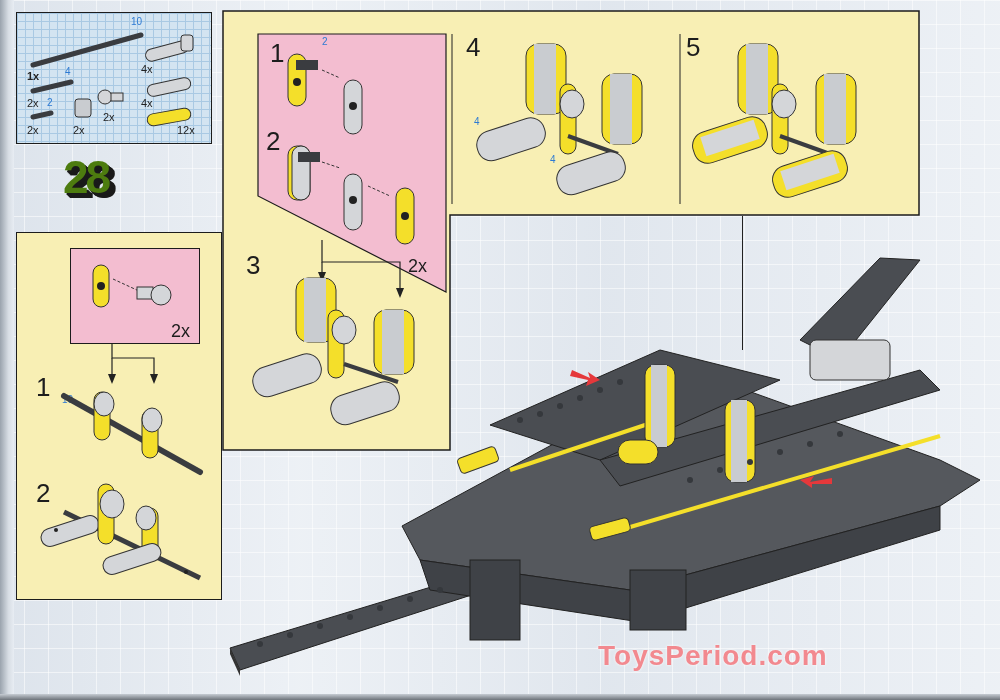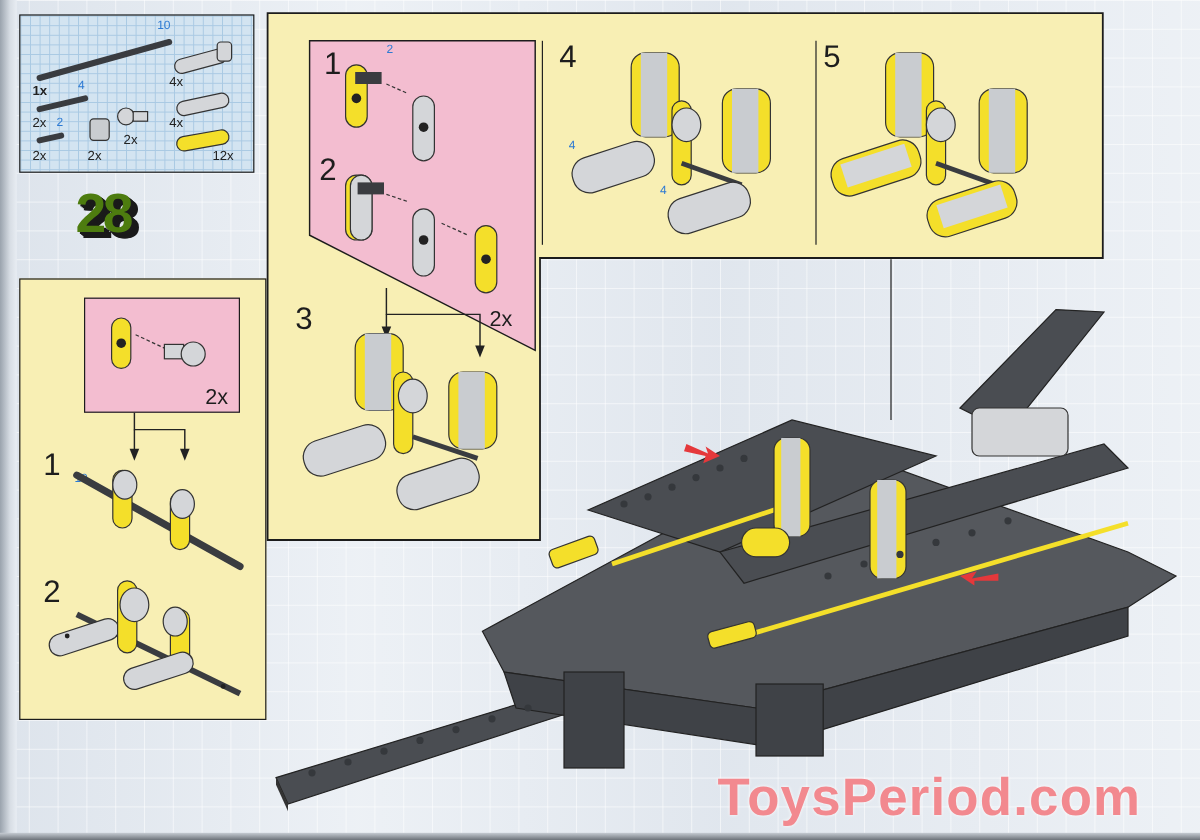--- a/index.html
+++ b/index.html
@@ -23,21 +23,21 @@
     background-image:linear-gradient(#a9c9e3 1px,transparent 1px),
       linear-gradient(90deg,#a9c9e3 1px,transparent 1px);
     background-size:8px 8px;}
   .lbl{position:absolute;font-size:11px;color:#222;}
   .blue{position:absolute;font-size:10px;color:#2d7ad3;font-weight:normal;}
   .stepnum{position:absolute;font-size:26px;color:#1d1d1d;}
   .qty{position:absolute;font-size:18px;color:#1d1d1d;}
   .big28{position:absolute;left:16px;top:150px;font-size:46px;font-weight:bold;
     color:#4d7c0f;letter-spacing:-3px;
     text-shadow:2px 2px 0 #1a1a1a,3px 3px 0 #1a1a1a,4px 4px 0 #1a1a1a,5px 5px 0 #1a1a1a,6px 5px 0 #1a1a1a;margin-left:47px;}
-  .watermark{position:absolute;left:598px;top:640px;font-size:44px;font-weight:bold;
+  .watermark{position:absolute;left:598px;top:640px;font-size:28px;font-weight:bold;
     color:#f2898f;letter-spacing:1px;text-shadow:0 0 3px #fff;}
   .pagenum{position:absolute;left:968px;top:683px;font-size:16px;color:#666;margin-top:32px;}
   svg{position:absolute;overflow:visible;}
   .line{position:absolute;background:#222;}
 </style>
 </head>
 <body>
 
 <div class="page"></div>
 <div class="spine"></div>

